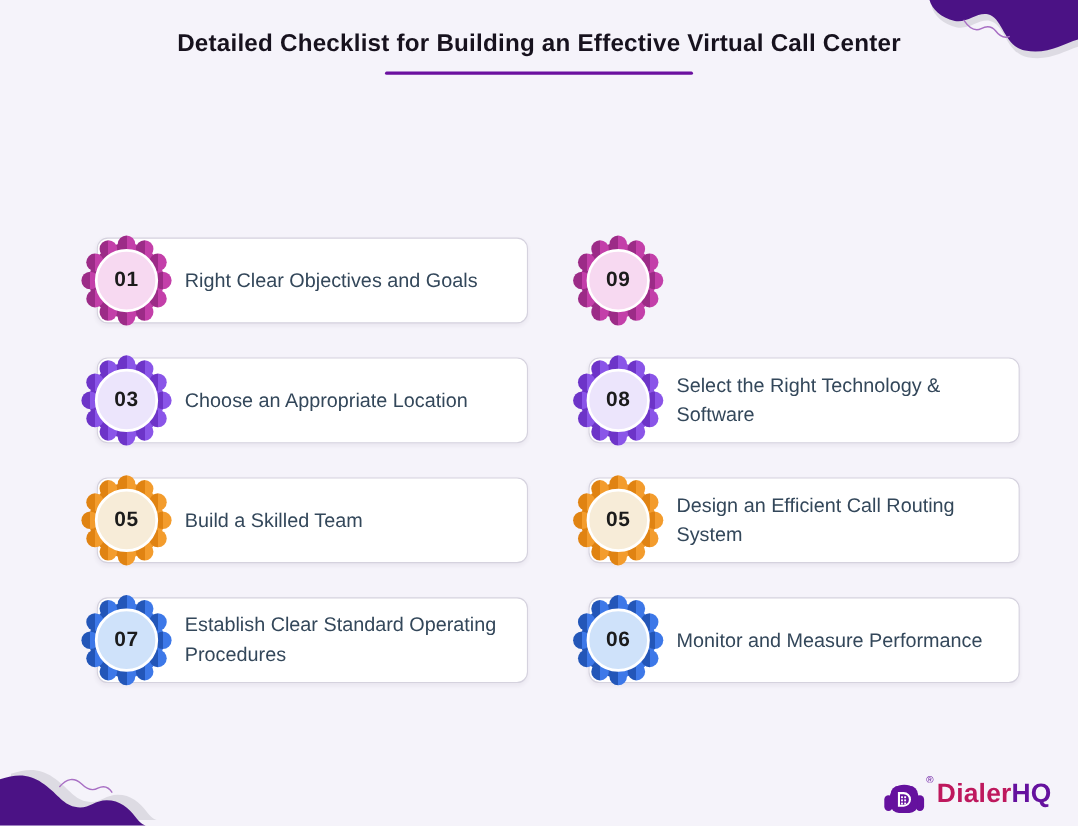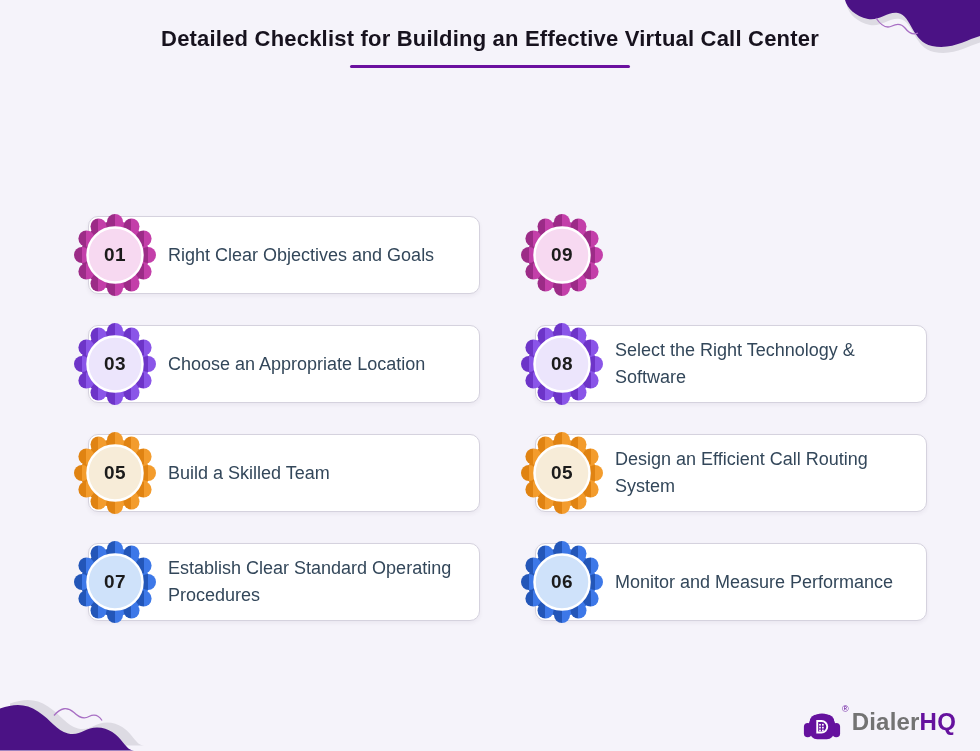--- a/index.html
+++ b/index.html
@@ -59,21 +59,21 @@
     position:absolute; right:24px; bottom:9px;
     display:flex; align-items:center; gap:5px;
   }
   .logo-icon { width:42px; height:40px; }
   .logo-reg {
     align-self:flex-start;
     font-size:9px; color:var(--brand, #65119e);
     margin:2px -2px 0 -6px;
   }
   .logo-text { font-size:24px; font-weight:bold; letter-spacing:.2px; }
-  .logo-text .dark { color:#737373; }
+  .logo-text .dark { color:#be185d; }
   .logo-text .purple { color:var(--brand, #65119e); }
 </style>
 </head>
 <body style="--bg: #f5f3fa; --brand: #65119e;">
 
 <svg class="blob-top-right" viewBox="840 0 140 62" aria-hidden="true">
   <path transform="translate(2,6)" d="M845,0 C847,8 855,16 868,19 C880,21 888,11 898,13 C912,16 912,42 932,46 C952,50 966,40 980,36 L980,0 Z" fill="#dddbe3"></path>
   <path d="M845,0 C847,8 855,16 868,19 C880,21 888,11 898,13 C912,16 912,42 932,46 C952,50 966,40 980,36 L980,0 Z" fill="#4b1285"></path>
   <path d="M876,18 q8,12 16,8 q8,-4 13,2 q6,8 13,5" fill="none" stroke-width="1.3" stroke="#a86fc4"></path>
 </svg>

